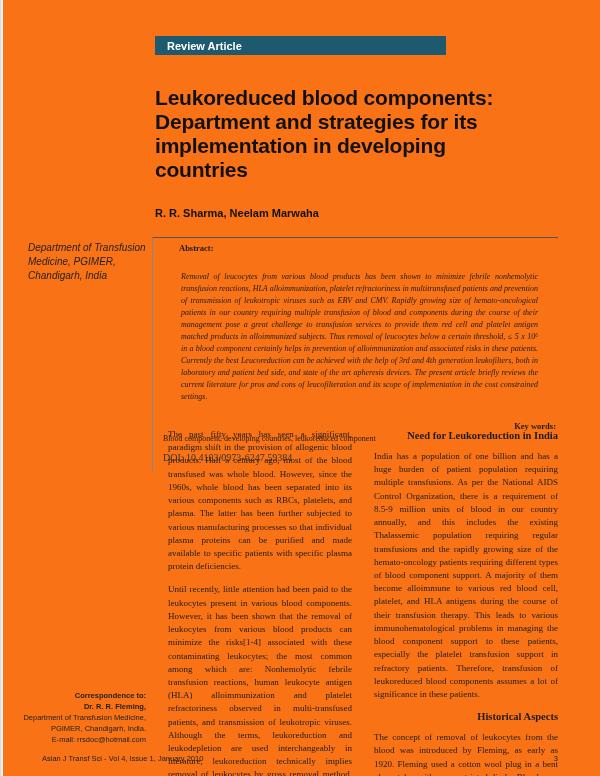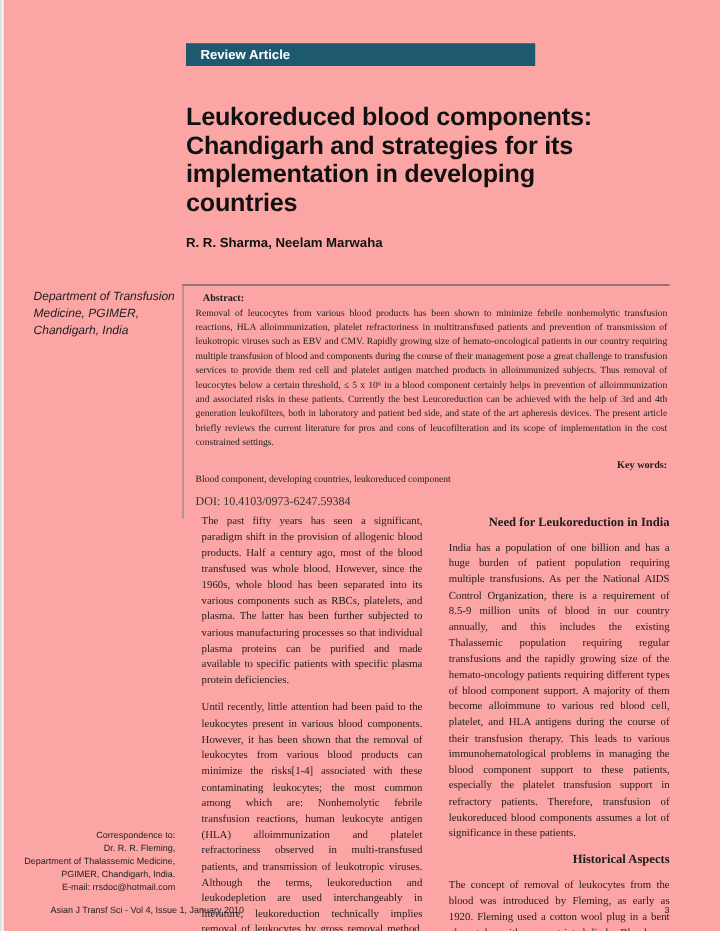--- a/index.html
+++ b/index.html
@@ -4,21 +4,21 @@
 <style>
   * { box-sizing: border-box; }
   html, body { margin: 0; padding: 0; }
   body { background: #e6e6e6; }
 
   .page {
     position: relative;
     width: 600px;
     height: 776px;
     margin: 0 auto;
-    background: #fca5a5;
+    background: #f97316;
     font-family: "Liberation Serif", serif;
     color: #1c1c1c;
     overflow: hidden;
   }
   .page::before {
     content: "";
     position: absolute;
     left: 0; top: 0;
     width: 3px; height: 100%;
     background: linear-gradient(to right, #d8d8d8, #ffffff);
@@ -45,21 +45,21 @@
     font-family: "Liberation Sans", sans-serif;
     font-weight: bold;
     font-size: 21px;
     line-height: 1.14;
     letter-spacing: -0.2px;
     color: #111111;
   }
 
   .authors {
     position: absolute;
-    left: 155px; top: 197px;
+    left: 155px; top: 207px;
     font-family: "Liberation Sans", sans-serif;
     font-weight: bold;
     font-size: 11px;
     color: #111111;
   }
 
   .affiliation {
     position: absolute;
     left: 28px; top: 241px;
     width: 118px;
@@ -75,27 +75,28 @@
     position: absolute;
     left: 152px; top: 237px;
     width: 406px;
     border-top: 1px solid #555555;
     border-left: 1px solid #888888;
     padding: 5px 2px 8px 10px;
   }
   .abstract-label, .keywords-label {
     font-weight: bold;
     font-size: 8.5px;
-    margin: 0 0 2px 6px;
+    margin: 0 0 2px 16px;
   }
   .abstract-text {
     font-size: 8px;
     line-height: 1.5;
     text-align: justify;
-    margin: 0;
+    margin: 18px;
+    font-style: italic;
   }
   .keywords-label { margin-top: 7px; text-align: right; }
   .keywords-text {
     font-size: 8px;
     line-height: 1.4;
     margin: 0;
   }
   .doi {
     font-size: 10px;
     margin-top: 8px;
@@ -128,21 +129,21 @@
   .correspondence {
     position: absolute;
     left: 18px; top: 691px;
     width: 128px;
     text-align: right;
     font-family: "Liberation Sans", sans-serif;
     font-size: 7.5px;
     line-height: 1.45;
     color: #222222;
   }
-  .correspondence .bold { font-weight: normal; }
+  .correspondence .bold { font-weight: bold; }
 
   .footer {
     position: absolute;
     left: 42px; top: 754px;
     width: 516px;
     display: flex;
     justify-content: space-between;
     font-family: "Liberation Sans", sans-serif;
     font-size: 7.5px;
     color: #222222;
@@ -151,21 +152,21 @@
 </style>
 </head>
 <body>
 
 <div class="page">
 
   <div class="banner">
     <span>Review Article</span>
   </div>
 
-  <h1 class="title" style="margin:0;">Leukoreduced blood components: Chandigarh and strategies for its implementation in developing countries</h1>
+  <h1 class="title" style="margin:0;">Leukoreduced blood components: Department and strategies for its implementation in developing countries</h1>
 
   <div class="authors">R. R. Sharma, Neelam Marwaha</div>
 
   <div class="affiliation">Department of Transfusion Medicine, PGIMER, Chandigarh, India</div>
 
   <div class="abstract-box">
     <p class="abstract-label">Abstract:</p>
     <p class="abstract-text">Removal of leucocytes from various blood products has been shown to minimize febrile nonhemolytic transfusion reactions, HLA alloimmunization, platelet refractoriness in multitransfused patients and prevention of transmission of leukotropic viruses such as EBV and CMV. Rapidly growing size of hemato-oncological patients in our country requiring multiple transfusion of blood and components during the course of their management pose a great challenge to transfusion services to provide them red cell and platelet antigen matched products in alloimmunized subjects. Thus removal of leucocytes below a certain threshold, ≤ 5 x 10⁶ in a blood component certainly helps in prevention of alloimmunization and associated risks in these patients. Currently the best Leucoreduction can be achieved with the help of 3rd and 4th generation leukofilters, both in laboratory and patient bed side, and state of the art apheresis devices. The present article briefly reviews the current literature for pros and cons of leucofilteration and its scope of implementation in the cost constrained settings.</p>
     <p class="keywords-label">Key words:</p>
     <p class="keywords-text">Blood component, developing countries, leukoreduced component</p>
@@ -180,21 +181,21 @@
   <div class="col-right">
     <h3 class="section-heading">Need for Leukoreduction in India</h3>
     <p class="body-par">India has a population of one billion and has a huge burden of patient population requiring multiple transfusions. As per the National AIDS Control Organization, there is a requirement of 8.5-9 million units of blood in our country annually, and this includes the existing Thalassemic population requiring regular transfusions and the rapidly growing size of the hemato-oncology patients requiring different types of blood component support. A majority of them become alloimmune to various red blood cell, platelet, and HLA antigens during the course of their transfusion therapy. This leads to various immunohematological problems in managing the blood component support to these patients, especially the platelet transfusion support in refractory patients. Therefore, transfusion of leukoreduced blood components assumes a lot of significance in these patients.</p>
     <h3 class="section-heading">Historical Aspects</h3>
     <p class="body-par">The concept of removal of leukocytes from the blood was introduced by Fleming, as early as 1920. Fleming used a cotton wool plug in a bent glass tube with a constricted limb. Blood was placed</p>
   </div>
 
   <div class="correspondence">
     <div class="bold">Correspondence to:</div>
     <div class="bold">Dr. R. R. Fleming,</div>
-    <div>Department of Thalassemic Medicine, PGIMER, Chandigarh, India.</div>
+    <div>Department of Transfusion Medicine, PGIMER, Chandigarh, India.</div>
     <div>E-mail: rrsdoc@hotmail.com</div>
   </div>
 
   <div class="footer">
     <span>Asian J Transf Sci - Vol 4, Issue 1, January 2010</span>
     <span>3</span>
   </div>
 
 </div>
 

